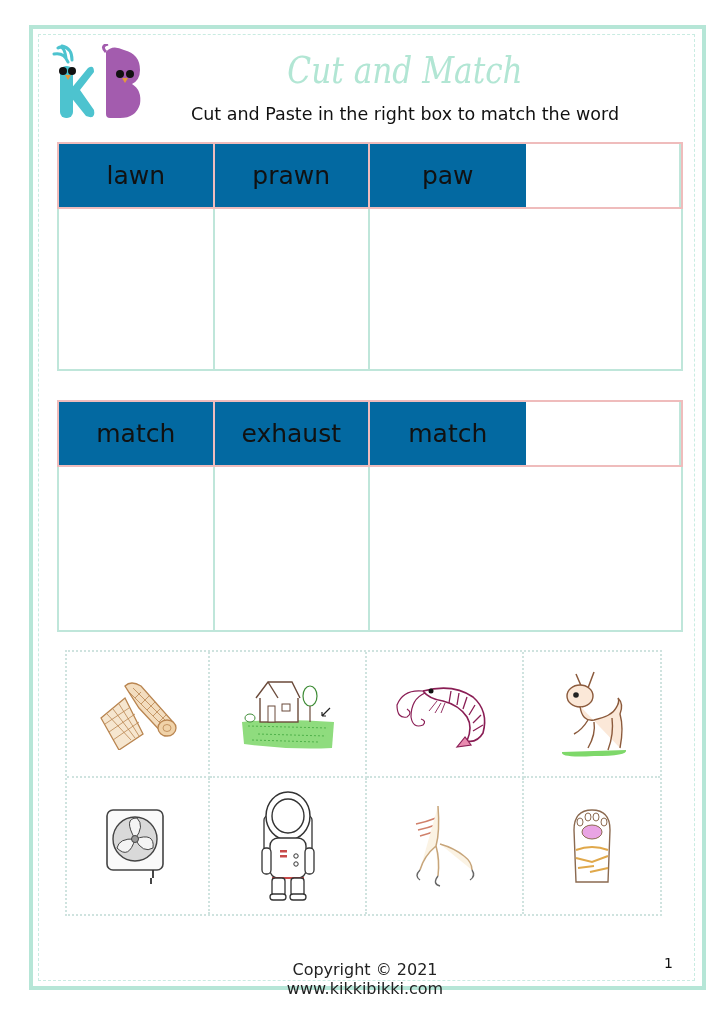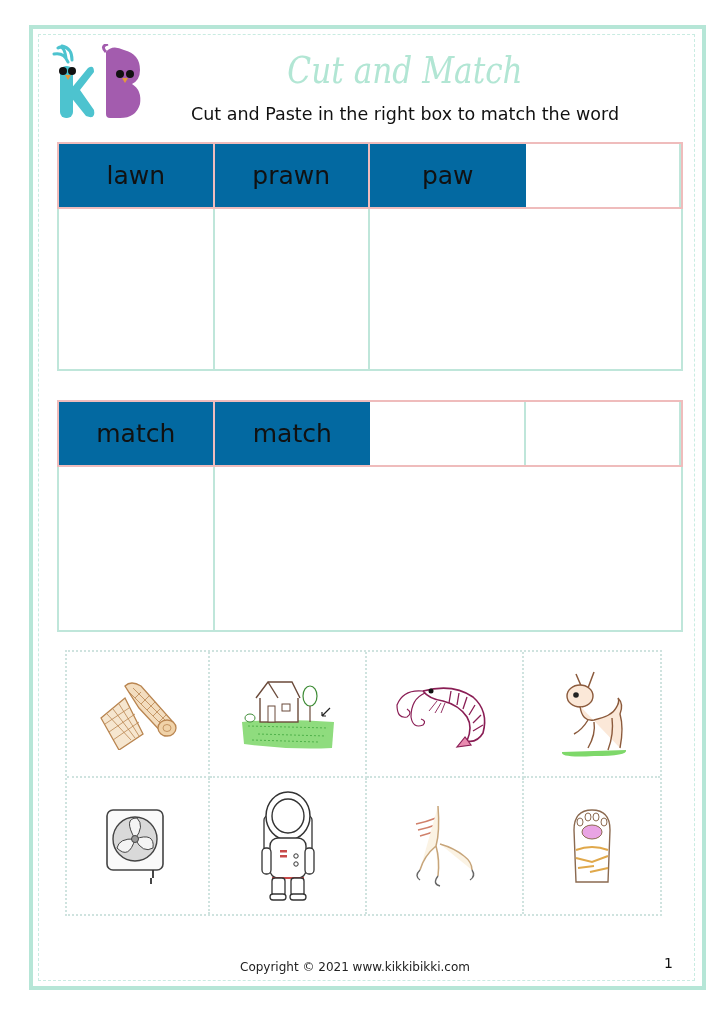--- a/index.html
+++ b/index.html
@@ -61,22 +61,22 @@
     }
     .cut-cell {
       border-right: 2px dotted #cfe3df; border-bottom: 2px dotted #cfe3df;
       display: flex; align-items: center; justify-content: center;
     }
     .cut-cell.c4 { border-right: none; }
     .cut-cell.r2 { border-bottom: none; }
     .cut-cell svg { display: block; }
 
     .footer-copy {
-      position: absolute; left: 240px; top: 960px; width: 250px; 
-      font-size: 12px; color: #222;
+      position: absolute; left: 240px; top: 960px; width: 250px; text-align: center;
+      font-size: 16px; color: #222;
     }
     .page-num {
       position: absolute; left: 664px; top: 955px; font-size: 14px; color: #111;
     }
   </style>
 </head>
 <body>
 
 <div class="outer-border"></div>
 <div class="inner-dashed"></div>
@@ -113,20 +113,21 @@
   <div class="hdr last">paw</div>
   <div class="drop"></div>
   <div class="drop"></div>
   <div class="drop"></div>
   <div class="drop last"></div>
 </div>
 
 <div class="match-table t2">
   <div class="hdr-border-top"></div>
   <div class="hdr">match</div>
+  <div class="hdr">exhaust</div>
   <div class="hdr last">match</div>
   <div class="drop"></div>
   <div class="drop"></div>
   <div class="drop"></div>
   <div class="drop last"></div>
 </div>
 
 <div class="cut-grid">
 
   <div class="cut-cell">

